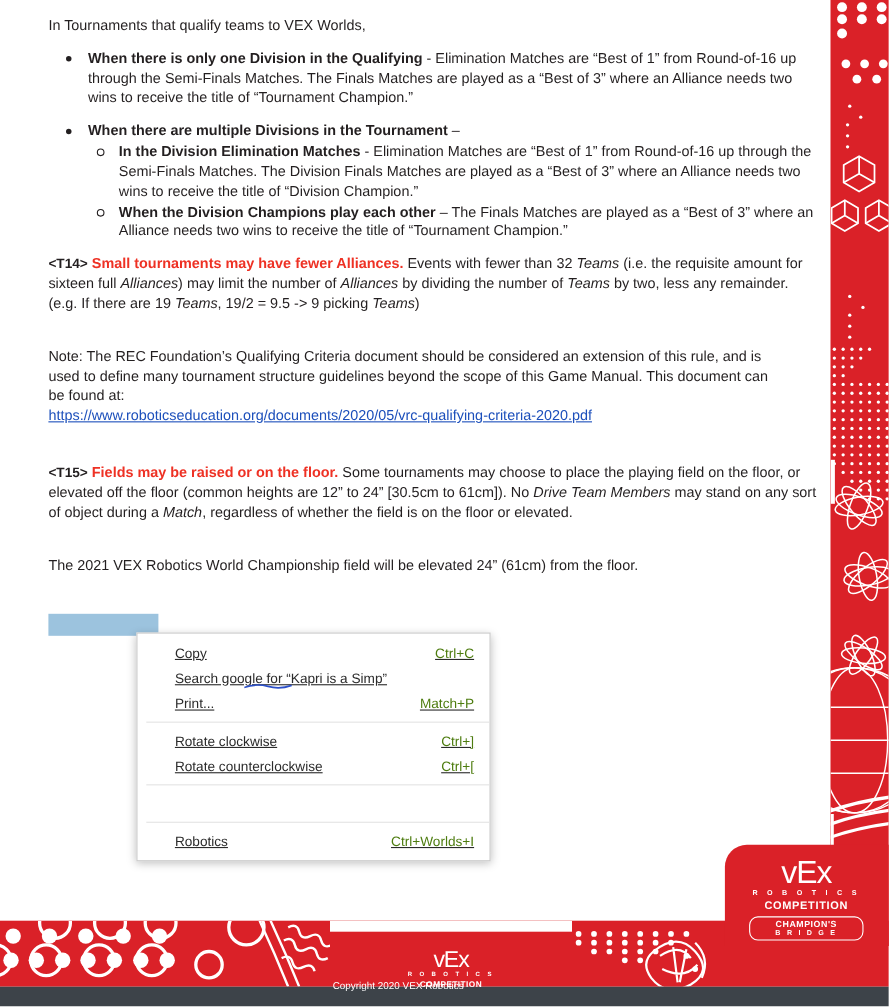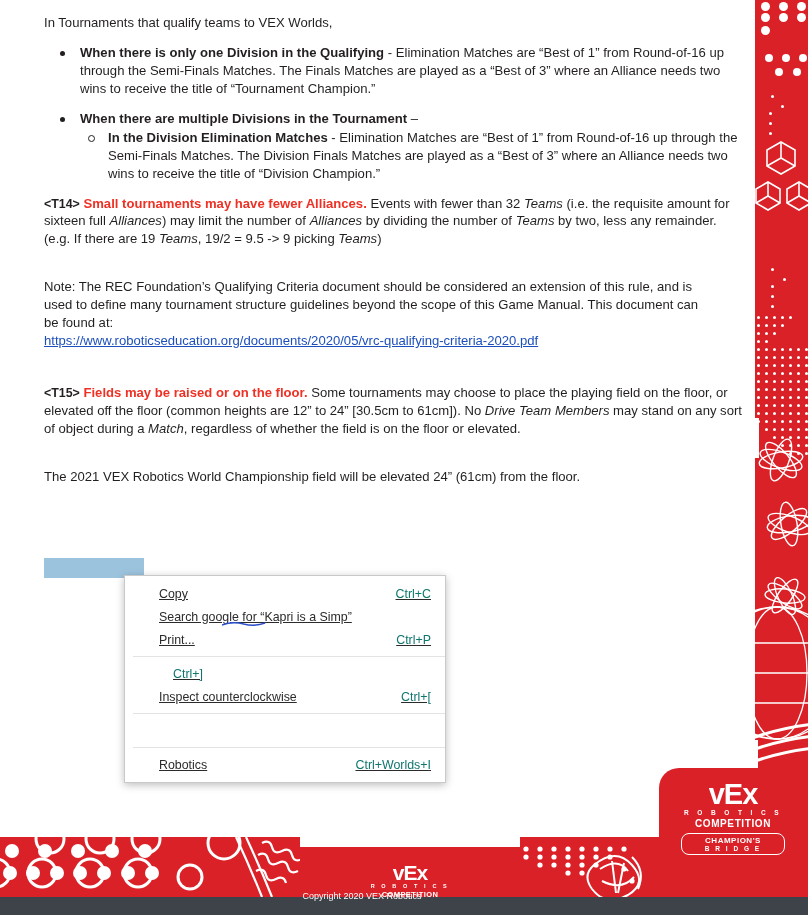--- a/index.html
+++ b/index.html
@@ -65,21 +65,21 @@
   
   .footer-logo {
     position: absolute;
     left: 355px; top: 862px;
     width: 110px;
     text-align: center;
     z-index: 12;
   }
   .vex-word {
     font-family: "Liberation Sans", sans-serif;
-    font-weight: bold;
+    font-weight: normal;
     color: #ffffff;
     letter-spacing: -1px;
     line-height: 1;
   }
   .vex-robotics {
     color: #ffffff;
     font-size: 5.5px;
     letter-spacing: 2.6px;
     font-weight: bold;
     line-height: 1.2;
@@ -218,21 +218,21 @@
     align-items: center;
     height: 23px;
     padding: 0 14px 0 34px;
     white-space: nowrap;
     cursor: default;
     text-decoration: underline;
   }
   .cm-label { flex: 1 1 auto; }
   .cm-shortcut {
     flex: 0 0 auto;
-    color: #0f766e;
+    color: #4d7c0f;
     padding-left: 14px;
   }
   .cm-sep {
     height: 1px;
     background: #e3e3e3;
     margin: 5px 0 5px 8px;
   }
   .cm-icon {
     position: absolute;
     left: 12px; top: 50%;
@@ -552,20 +552,23 @@
     <ul class="lvl1">
       <li>
         <b>When there is only one Division in the Qualifying</b><span> - Elimination Matches are “Best of 1” from Round-of-16 up through the Semi-Finals Matches. The Finals Matches are played as a “Best of 3” where an Alliance needs two wins to receive the title of “Tournament Champion.”</span>
       </li>
       <li>
         <b>When there are multiple Divisions in the Tournament</b><span> –</span>
         <ul class="lvl2">
           <li>
             <b>In the Division Elimination Matches</b><span> - Elimination Matches are “Best of 1” from Round-of-16 up through the Semi-Finals Matches. The Division Finals Matches are played as a “Best of 3” where an Alliance needs two wins to receive the title of “Division Champion.”</span>
           </li>
+          <li>
+            <b>When the Division Champions play each other</b><span> – The Finals Matches are played as a “Best of 3” where an Alliance needs two wins to receive the title of “Tournament Champion.”</span>
+          </li>
         </ul>
       </li>
     </ul>
 
     <p>
       <span class="rulenum">&lt;T14&gt;</span>
       <span class="rulehead">Small tournaments may have fewer Alliances.</span><span> Events with fewer than 32 </span><i>Teams</i><span> (i.e. the requisite amount for sixteen full </span><i>Alliances</i><span>) may limit the number of </span><i>Alliances</i><span> by dividing the number of </span><i>Teams</i><span> by two, less any remainder. (e.g. If there are 19 </span><i>Teams</i><span>, 19/2 = 9.5 -&gt; 9 picking </span><i>Teams</i><span>)</span>
     </p>
 
     <div class="spacer-md"></div>
@@ -601,31 +604,32 @@
         <span>Search google for “Kapri is a Simp”</span>
         <svg class="squiggle" viewBox="0 0 120 5" preserveAspectRatio="none" style="left:63px;width:72px;">
           <path d="M0,3 Q18,-1 36,2 Q54,5 72,1" stroke="#2b4fc9" stroke-width="1.6" fill="none"></path>
         </svg>
       </span>
       <span class="cm-shortcut"></span>
     </div>
 
     <div class="cm-item">
       <span class="cm-label">Print...</span>
-      <span class="cm-shortcut">Ctrl+P</span>
+      <span class="cm-shortcut">Match+P</span>
     </div>
 
     <div class="cm-sep"></div>
 
     <div class="cm-item">
+      <span class="cm-label">Rotate clockwise</span>
       <span class="cm-shortcut">Ctrl+]</span>
     </div>
 
     <div class="cm-item">
-      <span class="cm-label">Inspect counterclockwise</span>
+      <span class="cm-label">Rotate counterclockwise</span>
       <span class="cm-shortcut">Ctrl+[</span>
     </div>
 
     <div class="cm-sep"></div>
 
     <div class="cm-item">
       <span class="cm-icon">
         <span class="shield"></span>
       </span>
       <span class="cm-shortcut"></span>

